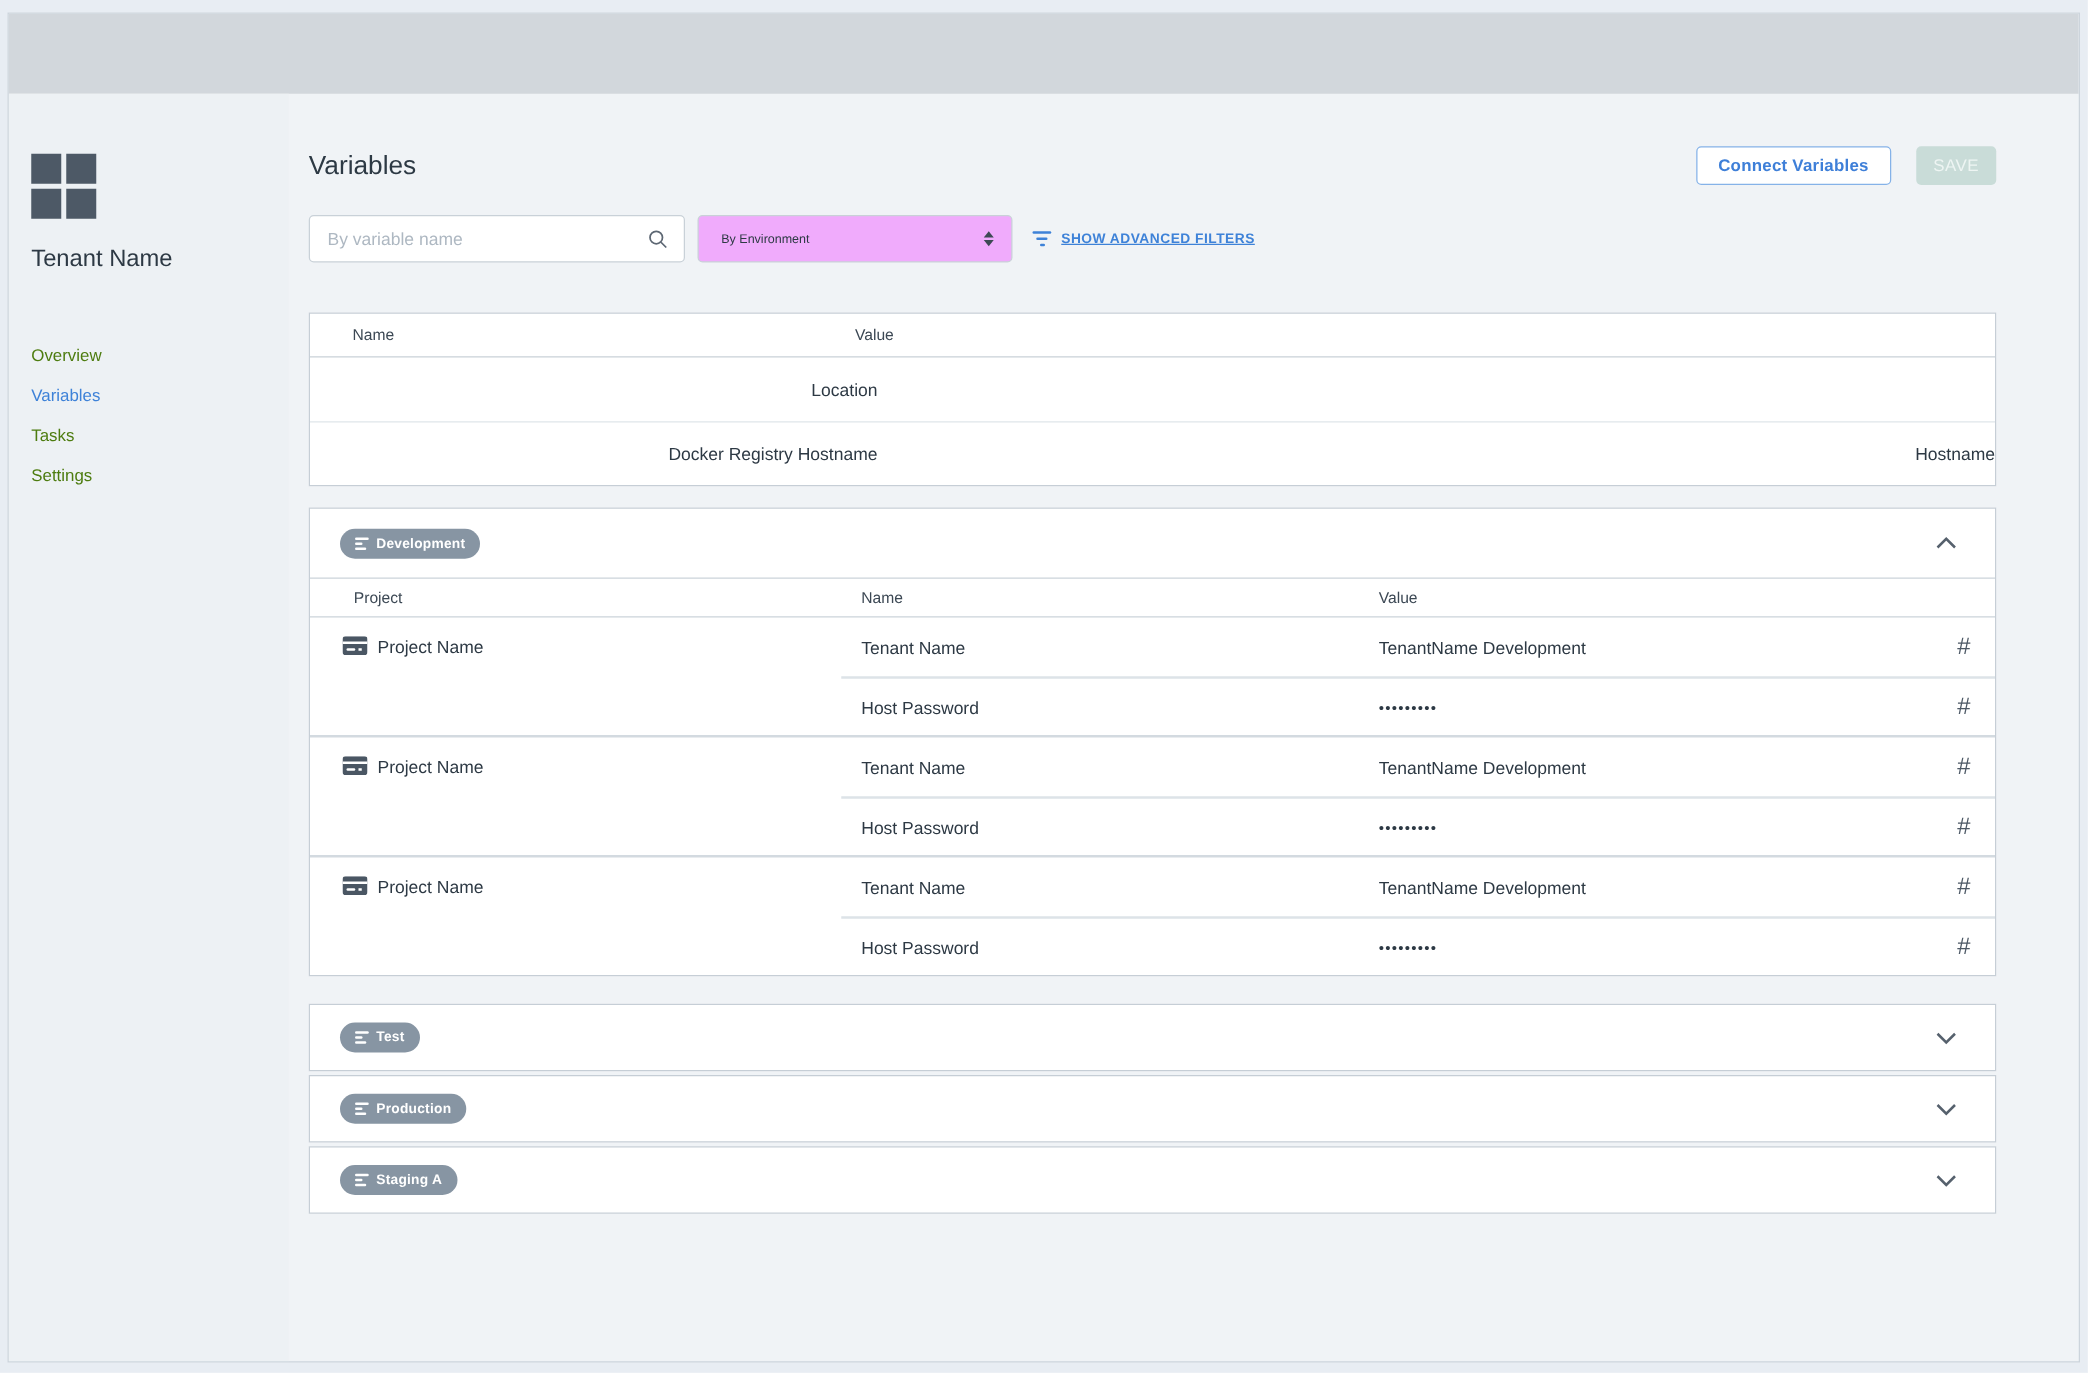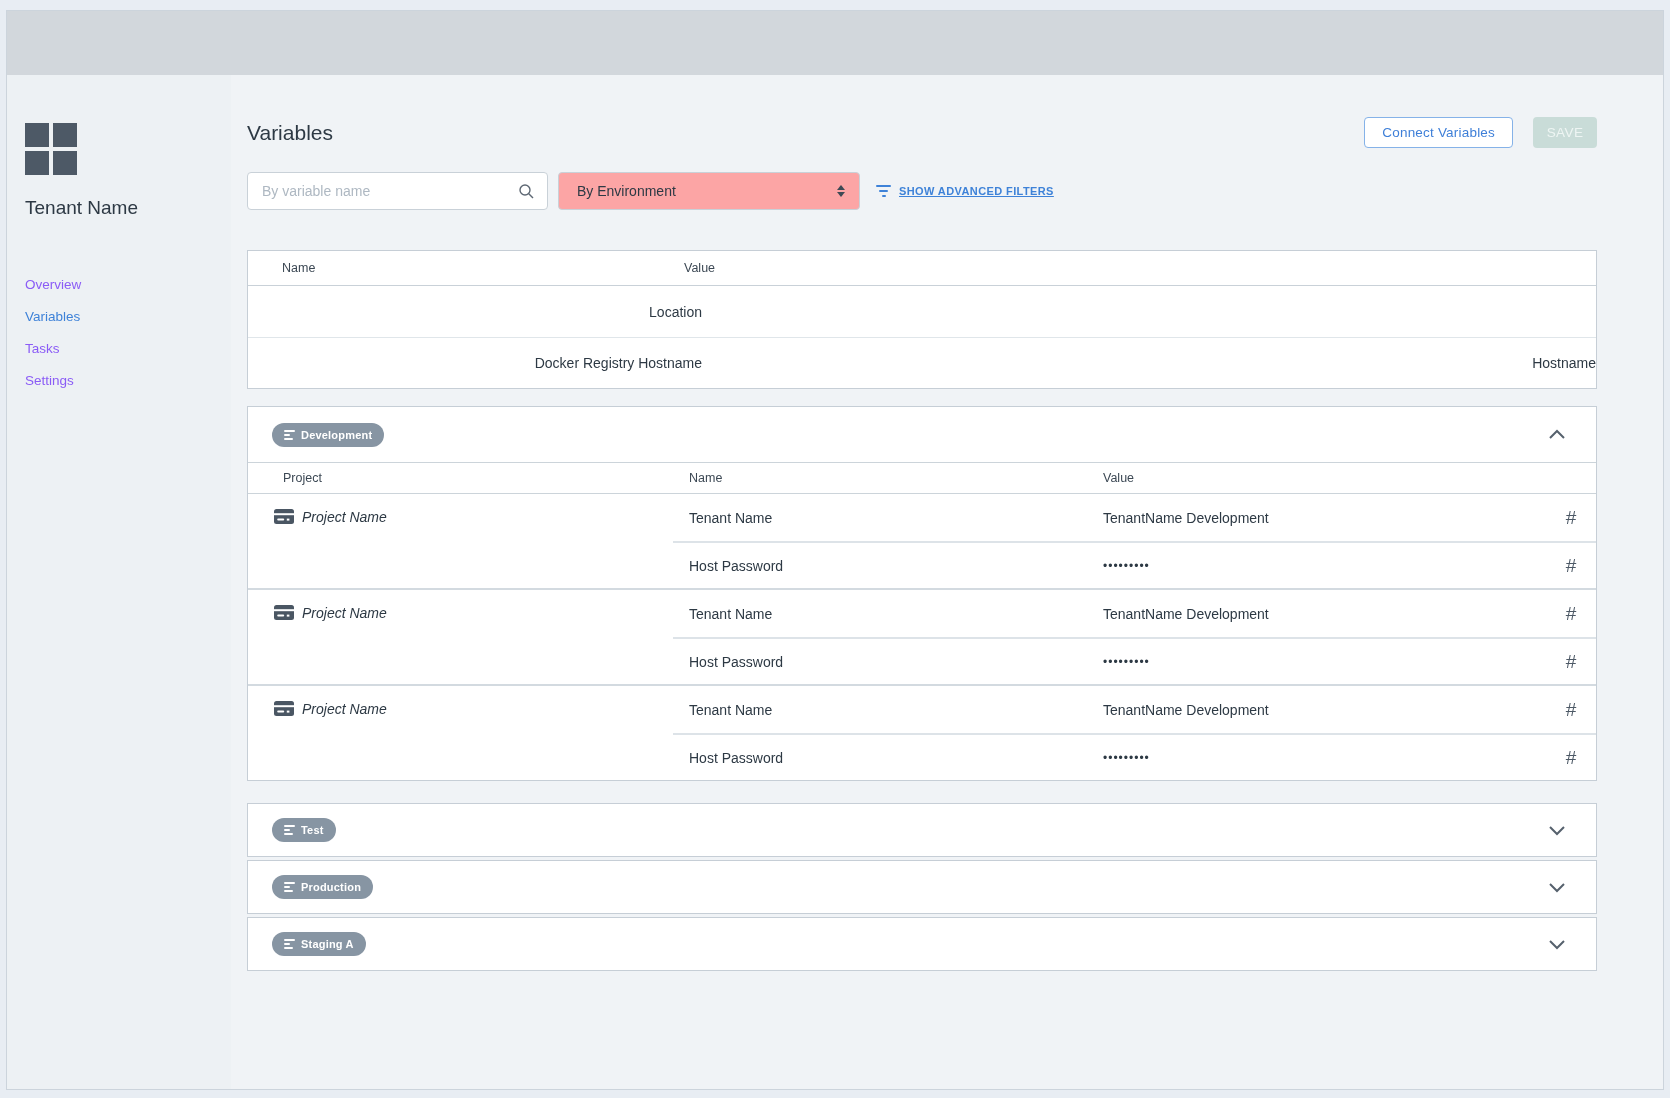--- a/index.html
+++ b/index.html
@@ -25,32 +25,32 @@
     font-size:18px; font-weight:500; color:#2d3944;
   }
   .app-body { flex:1; display:flex; min-height:0; }
 
   
   .sidebar { width:224px; flex:none; background:#edf1f4; padding:48px 18px 0 18px; }
   .logo { width:52px; height:52px; display:grid; grid-template-columns:24px 24px; grid-template-rows:24px 24px; gap:4px; }
   .logo span { background:#4d5966; }
   .tenant-name { margin-top:22px; font-size:19px; font-weight:500; color:#2d3944; }
   .side-nav { margin-top:58px; }
-  .side-nav .nav-item { font-size:13.5px; color:#8b5cf6; margin-bottom:17px; cursor:pointer; }
+  .side-nav .nav-item { font-size:13.5px; color:#4d7c0f; margin-bottom:17px; cursor:pointer; }
   .side-nav .nav-item.active { color:#3e82d8; }
 
   
   .main { flex:1; padding:42px 66px 0 16px; min-width:0; }
   .main-header { display:flex; align-items:center; }
   .page-title { font-size:21px; font-weight:500; color:#2d3944; }
   .header-buttons { margin-left:auto; display:flex; align-items:center; gap:20px; }
   .btn-outline {
     height:31px; padding:0 17px; background:#ffffff;
     border:1px solid #85b2e8; border-radius:4px;
-    color:#3e7fd8; font-size:13.5px; font-weight:400; letter-spacing:.2px;
+    color:#3e7fd8; font-size:13.5px; font-weight:700; letter-spacing:.2px;
     display:flex; align-items:center; cursor:pointer;
     font-family:"Liberation Sans", sans-serif;
   }
   .btn-disabled {
     height:31px; width:64px; background:#c9dcd8; border:none; border-radius:4px;
     color:#eef5f3; font-size:13.5px; font-weight:500; letter-spacing:.4px;
     display:flex; align-items:center; justify-content:center;
     font-family:"Liberation Sans", sans-serif;
   }
 
@@ -59,24 +59,24 @@
     width:301px; height:38px; background:#fff; border:1px solid #c9d1d8; border-radius:4px;
     display:flex; align-items:center; padding:0 12px 0 0;
   }
   .search-box input {
     flex:1; border:none; outline:none; background:transparent;
     font-size:14px; color:#3b82f6; padding-left:14px;
     font-family:"Liberation Sans", sans-serif;
   }
   .search-box input::placeholder { color:#aeb8c2; }
   .select-box {
-    width:302px; height:38px; margin-left:10px; background:#fca5a5;
+    width:252px; height:38px; margin-left:10px; background:#f0abfc;
     border:1px solid #c9d1d8; border-radius:4px;
     display:flex; align-items:center; padding:0 14px 0 18px;
-    font-size:14px; color:#2d3944; cursor:pointer;
+    font-size:10px; color:#2d3944; cursor:pointer;
   }
   .select-box .stepper { margin-left:auto; display:flex; flex-direction:column; gap:2px; }
   .stepper i { display:block; width:0; height:0; border-left:4px solid transparent; border-right:4px solid transparent; }
   .stepper .up { border-bottom:5px solid #3d4954; }
   .stepper .down { border-top:5px solid #3d4954; }
   .adv-filter { margin-left:16px; display:flex; align-items:center; gap:8px; cursor:pointer; }
   .funnel { display:flex; flex-direction:column; align-items:center; gap:2.5px; }
   .funnel i { display:block; height:2.5px; background:#3e82d8; border-radius:1px; }
   .funnel i:nth-child(1){ width:15px; }
   .funnel i:nth-child(2){ width:9px; }
@@ -103,21 +103,21 @@
   .env-icon i { display:block; height:2px; background:#fff; border-radius:1px; }
   .env-icon i:nth-child(1){ width:11px; }
   .env-icon i:nth-child(2){ width:6px; }
   .env-icon i:nth-child(3){ width:9px; }
   .chev { margin-left:auto; cursor:pointer; display:flex; align-items:center; }
   .thead3 { display:grid; grid-template-columns:406px 414px 1fr; padding-left:35px; height:32px; align-items:center;
             font-size:12.5px; font-weight:500; color:#3c4854;
             border-top:1px solid #ccd4da; border-bottom:1px solid #ccd4da; }
   .proj-group { display:flex; }
   .proj-group + .proj-group { border-top:2px solid #d3dae0; }
-  .proj-cell { width:425px; flex:none; padding:15px 0 0 26px; display:flex; align-items:flex-start; gap:8px; font-size:14px;font-style:italic; }
+  .proj-cell { width:425px; flex:none; padding:15px 0 0 26px; display:flex; align-items:flex-start; gap:8px; font-size:14px; }
   .vars { flex:1; display:flex; flex-direction:column; }
   .var-row { height:47px; display:grid; grid-template-columns:414px 1fr 50px; padding-left:16px; align-items:center; font-size:14px; }
   .var-row + .var-row { border-top:2px solid #dde3e8; }
   .hash { font-size:19px; color:#4d5966; text-align:center; cursor:pointer; }
   .masked { font-size:12px; letter-spacing:1px; color:#2d3944; }
 
   
   .env-collapsed { height:54px; display:flex; align-items:center; padding:0 30px 0 24px; background:#fff; border:1px solid #c6ced6; }
   .env-collapsed { margin-top:3px; }
   .env-collapsed.first { margin-top:22px; }

